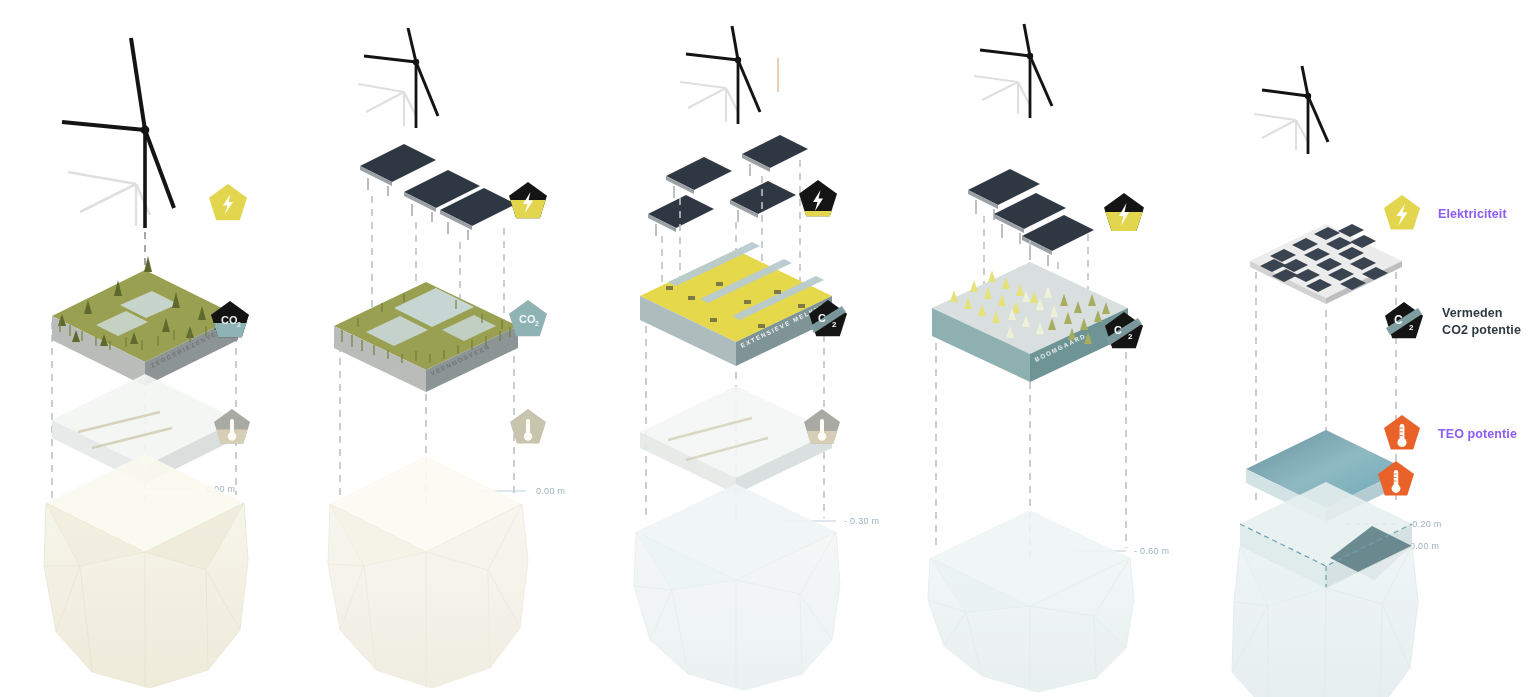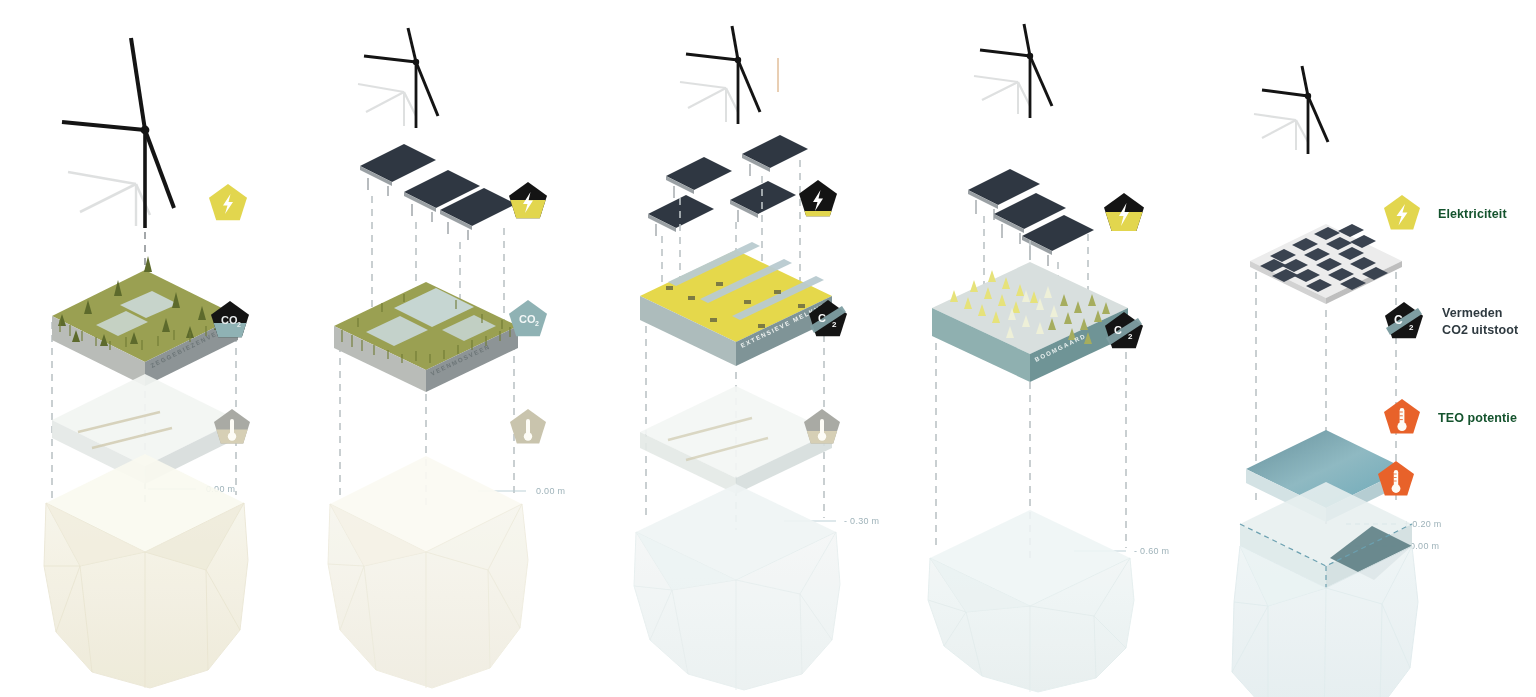--- a/index.html
+++ b/index.html
@@ -8,21 +8,21 @@
     font-family:"Liberation Sans", sans-serif;
     overflow:hidden;position:relative;
   }
   #stage{position:absolute;left:0;top:0;width:1536px;height:697px;}
   .panel{position:absolute;top:0;height:697px;width:296px;}
   #p1{left:0;}   #p2{left:296px;} #p3{left:592px;}
   #p4{left:888px;} #p5{left:1184px;margin-top:46px;}
   .legend{position:absolute;left:1380px;top:180px;width:156px;height:290px;}
   .leg-row{position:absolute;display:flex;align-items:center;gap:14px;}
   .leg-lbl{
-    color:#14532d;font-size:12.5px;font-weight:bold;line-height:1.35;
+    color:#8b5cf6;font-size:12.5px;font-weight:bold;line-height:1.35;
     letter-spacing:.1px;white-space:pre-line;
   }
   .leg-lbl.dark{color:#2f3a40;}
   svg{display:block;overflow:visible;}
   .dashv{stroke:#8d9295;stroke-width:1.6;stroke-dasharray:7 6;fill:none;}
   .dashv.lite{stroke:#bcc4c6;}
   .elev-txt{font-family:"Liberation Sans",sans-serif;font-size:9px;fill:#9fb3ba;letter-spacing:.3px;}
   .elev-line{stroke:#bdd2d8;stroke-width:1.2;fill:none;}
   .elev-line.d{stroke-dasharray:5 4;stroke:#7fb0bf;}
   .slab-lbl{font-family:"Liberation Sans",sans-serif;font-size:6.2px;font-weight:bold;letter-spacing:1.6px;}
@@ -634,24 +634,24 @@
     </div>
 
     <div class="leg-row" style="left:0;top:118px;">
       <svg width="48" height="48" viewBox="-24 -24 48 48">
         <polygon points="0,-20 19,-6.2 11.8,16.2 -11.8,16.2 -19,-6.2" fill="#141414"></polygon>
         <polygon points="-18,6 14,-14 18,-8 -14,13" fill="#7e9ea2"></polygon>
         <text x="-10" y="2" font-size="12" font-weight="bold" fill="#fbfcfc" font-family="Liberation Sans, sans-serif">C</text>
         <text x="5" y="8" font-size="8" font-weight="bold" fill="#fbfcfc" font-family="Liberation Sans, sans-serif">2</text>
       </svg>
       <span class="leg-lbl dark">Vermeden
-CO2 uitstoot</span>
+CO2 potentie</span>
     </div>
 
-    <div class="leg-row" style="left:0;top:216px;">
+    <div class="leg-row" style="left:0;top:232px;">
       <svg width="44" height="44" viewBox="-22 -22 44 44">
         <polygon points="0,-19 18,-5.9 11.2,15.4 -11.2,15.4 -18,-5.9" fill="#e8622a"></polygon>
         <rect x="-2.4" y="-10" width="4.8" height="17" rx="2.4" fill="#fdfcf6"></rect>
         <circle cx="0" cy="8.5" r="4.6" fill="#fdfcf6"></circle>
         <g stroke="#e8622a" stroke-width="0.9">
           <path d="M-2.4 -6 L0.8 -6 M-2.4 -2.2 L0.8 -2.2 M-2.4 1.6 L0.8 1.6"></path>
         </g>
       </svg>
       <span class="leg-lbl">TEO potentie</span>
     </div>

